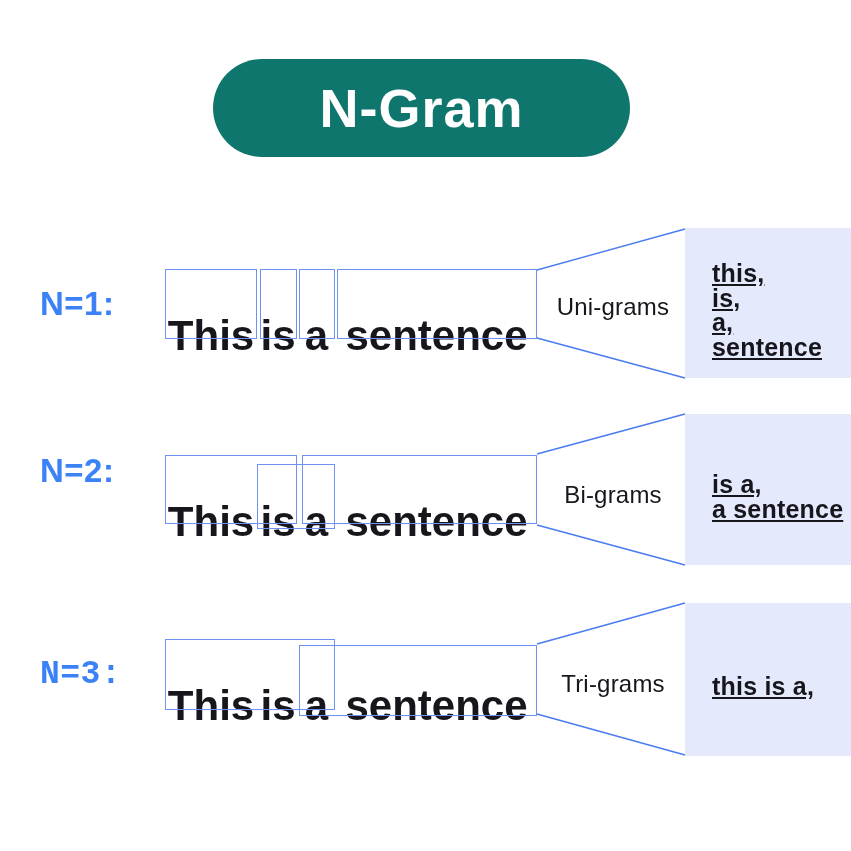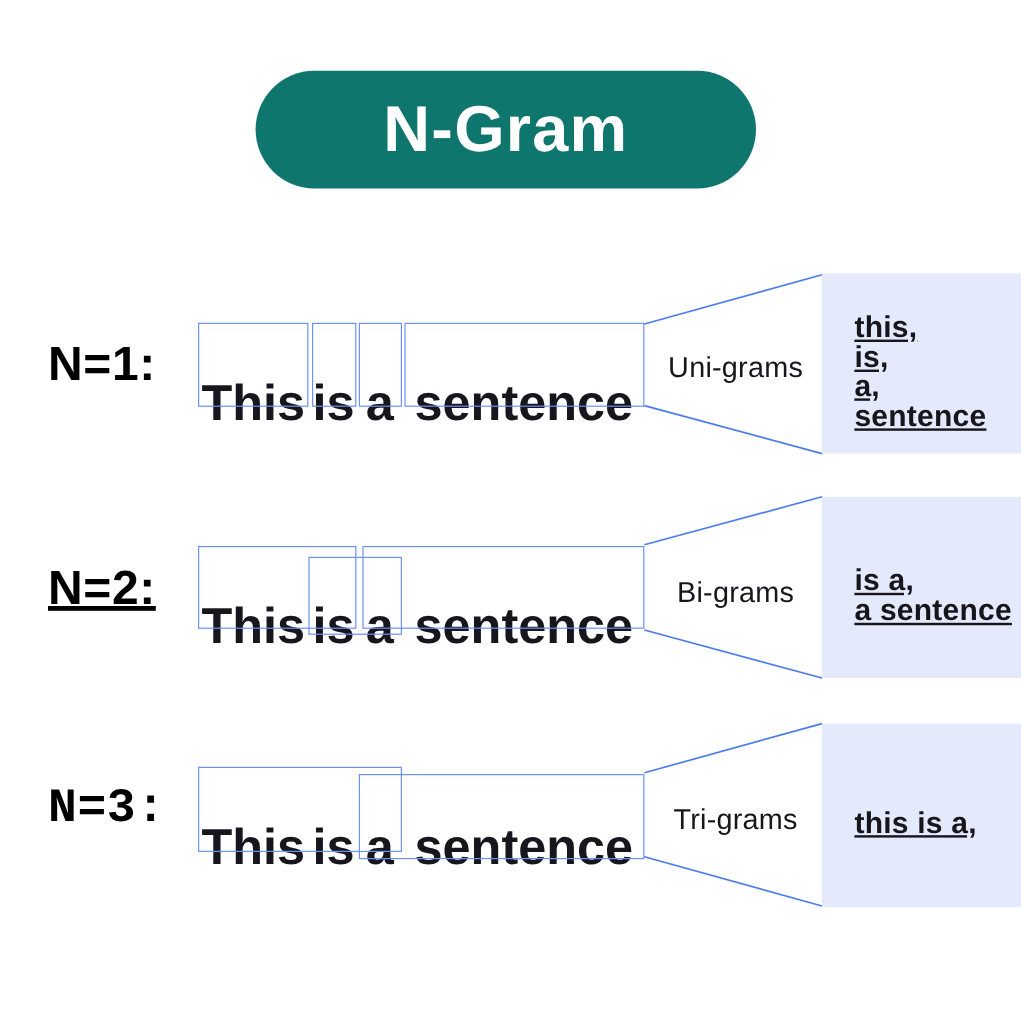--- a/index.html
+++ b/index.html
@@ -38,27 +38,27 @@
     pointer-events: none;
   }
 
   
   .n-label {
     position: absolute;
     left: 40px;
     width: 100px;
     height: 50px;
     display: flex; align-items: center;
-    color: #000000;
-    font-size: 40px;
+    color: #3b82f6;
+    font-size: 33px;
     font-weight: 700;
     letter-spacing: 0.5px;
   }
   .n-label.r1 { top: 279px; }
-  .n-label.r2 { top: 465px; text-decoration: underline; }
+  .n-label.r2 { top: 446px; }
   .n-label.r3 { top: 649px; font-family: Liberation Mono, monospace; }
 
   
   .word {
     position: absolute;
     height: 52px;
     display: flex; align-items: center; justify-content: center;
     color: #16161c;
     font-size: 42px;
     font-weight: 600;

